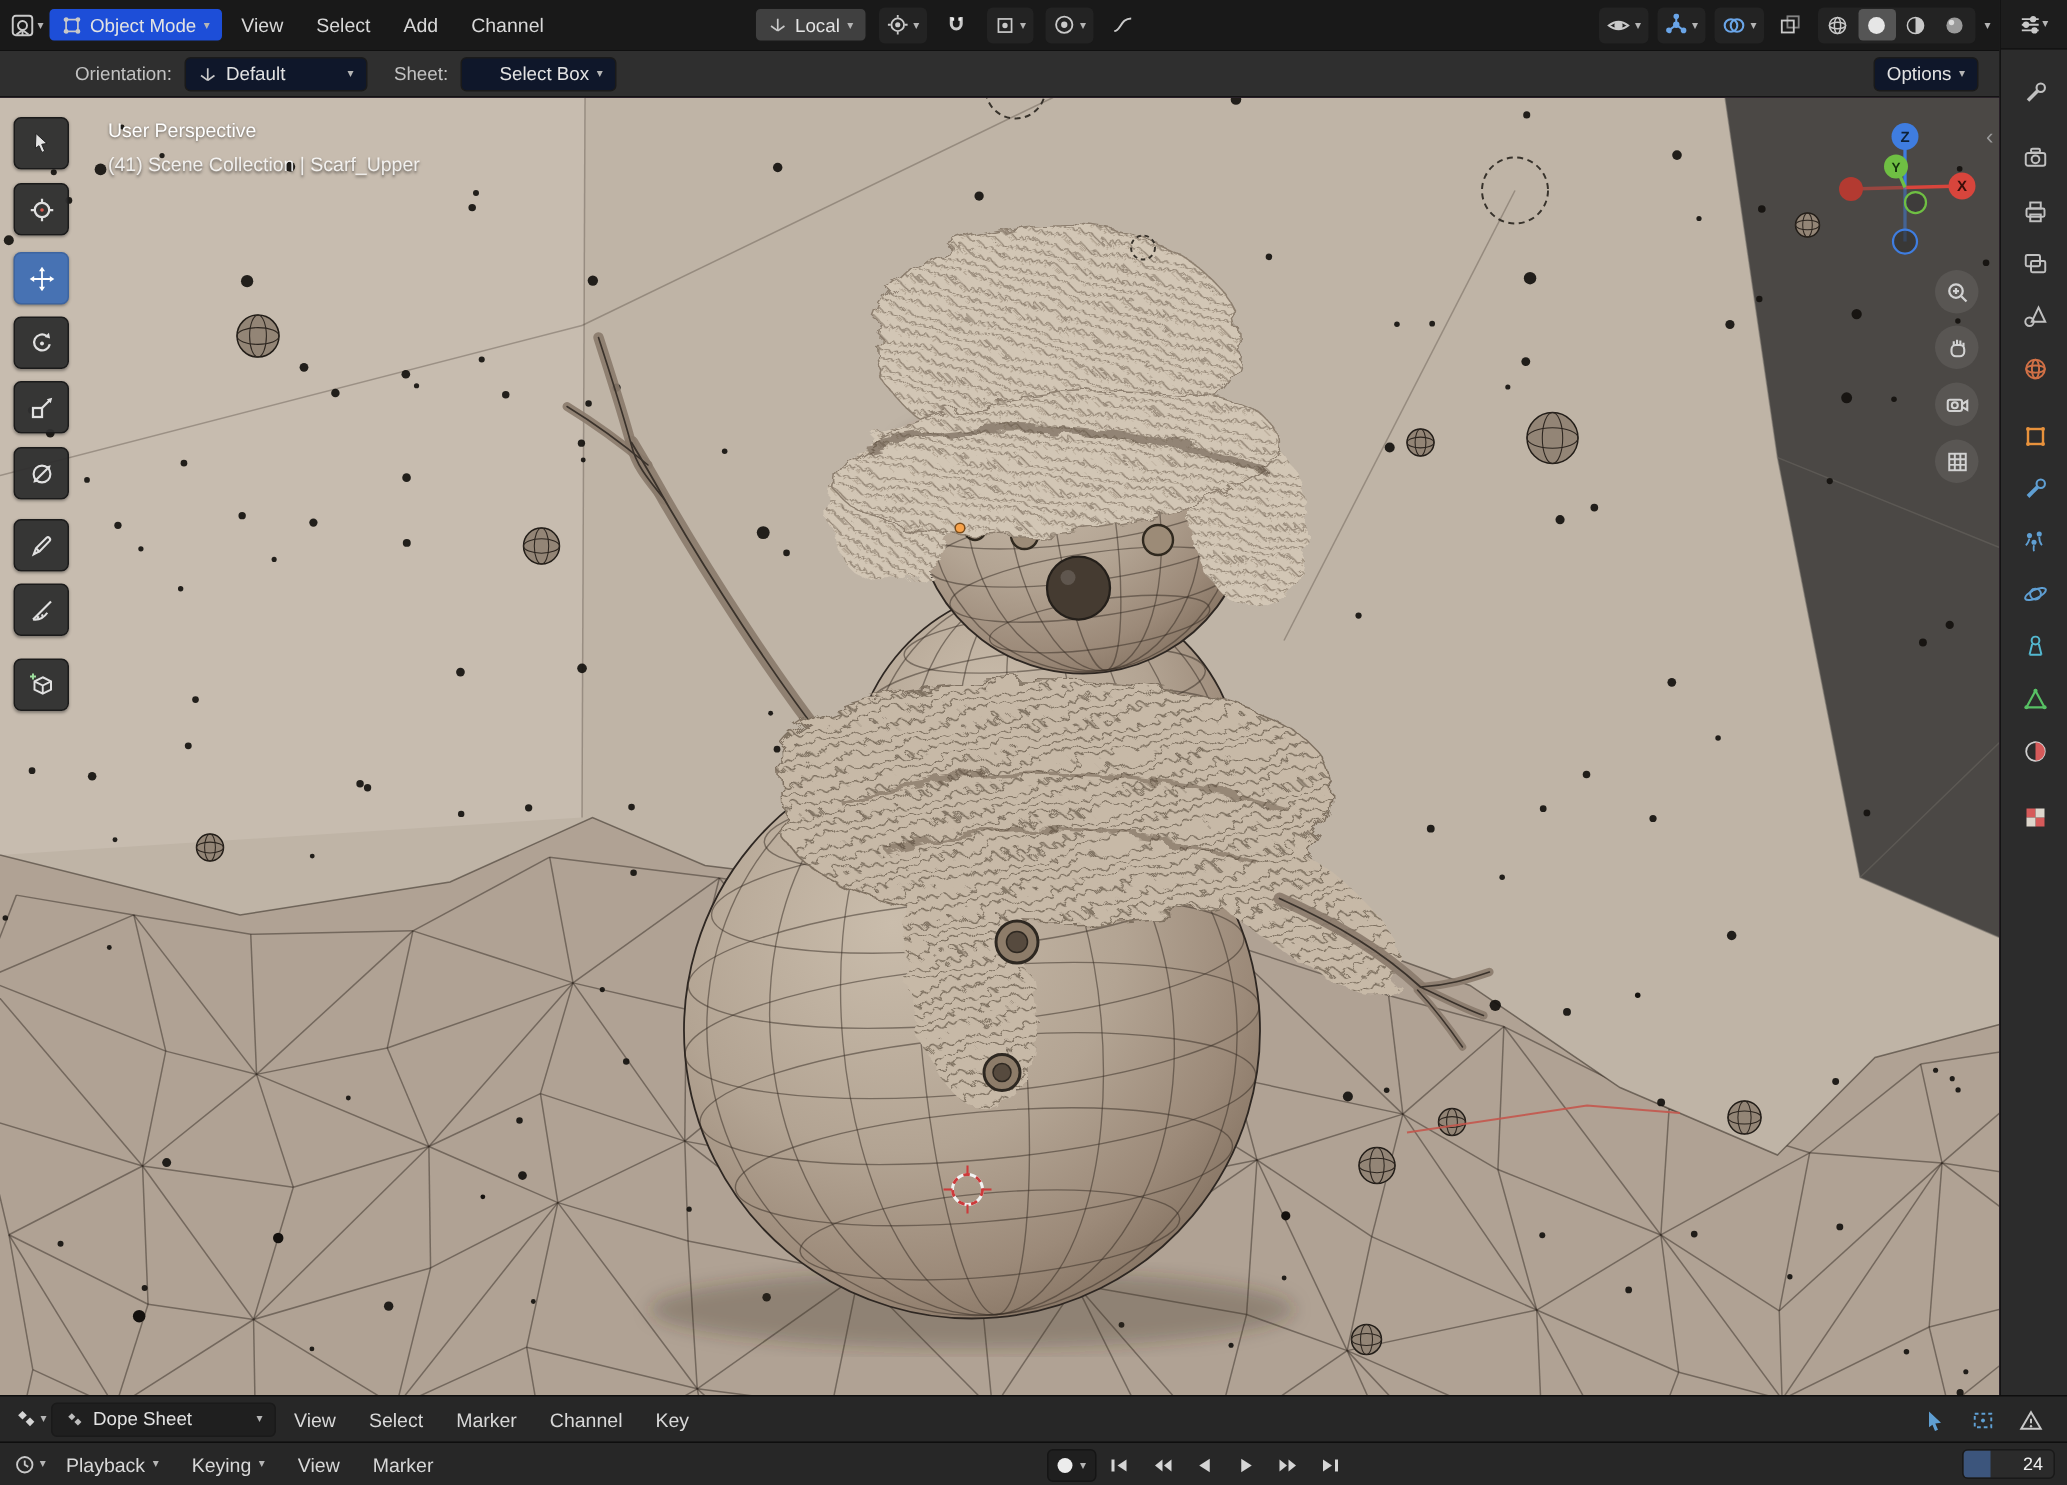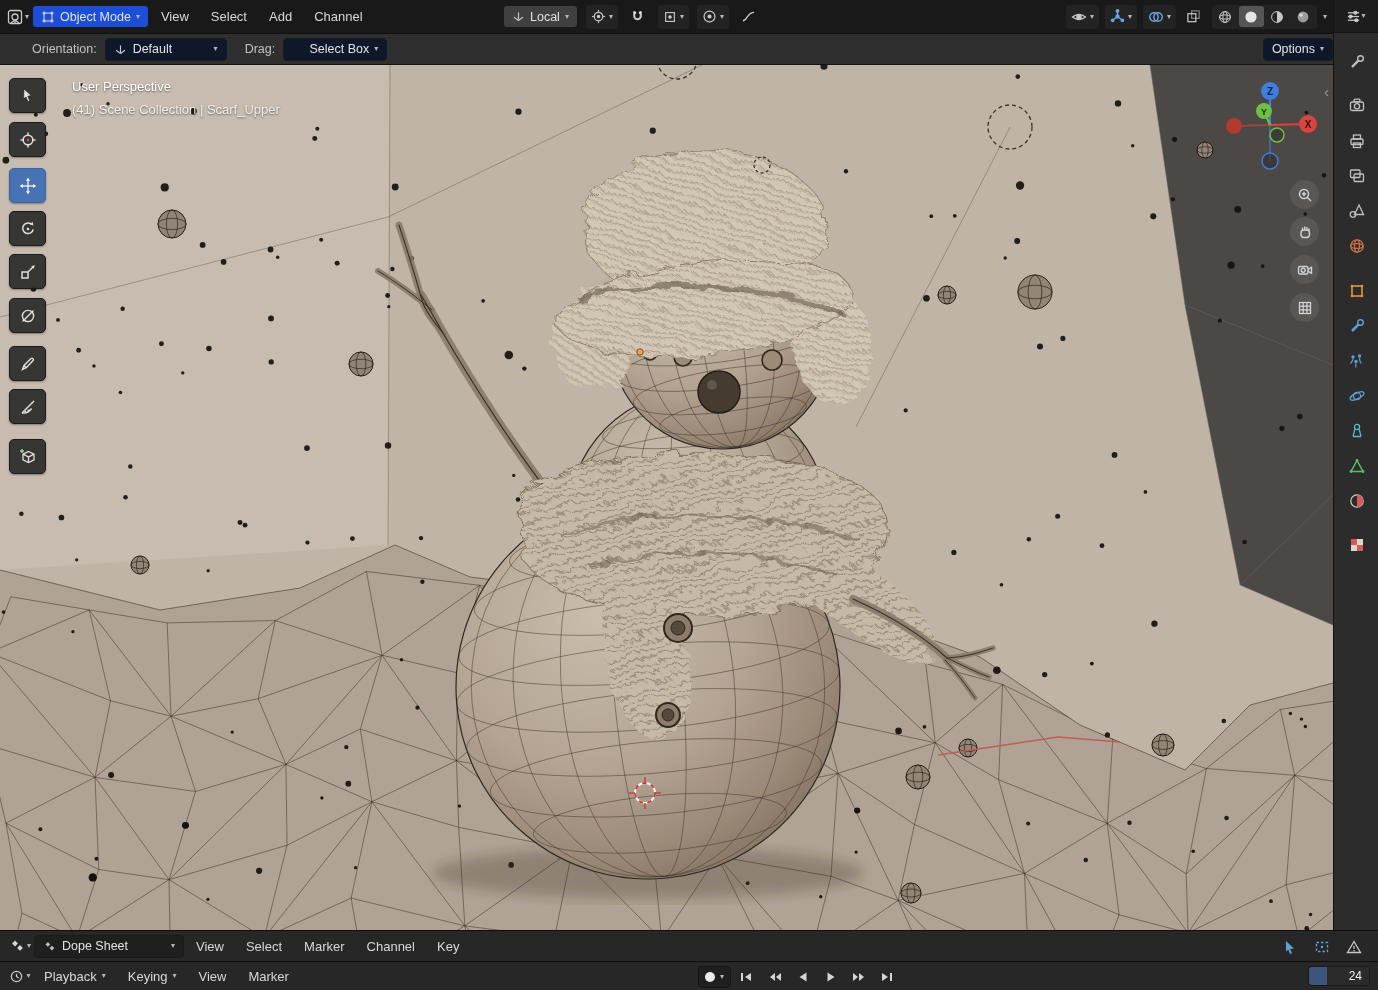--- a/index.html
+++ b/index.html
@@ -2,21 +2,21 @@
 <html><head>
 <meta charset="utf-8">
 <style>
 *{margin:0;padding:0;box-sizing:border-box}
 html,body{width:1378px;height:990px;overflow:hidden;background:#191919;
   font-family:"Liberation Sans",sans-serif;color:#d8d8d8}
 #app{position:relative;width:1378px;height:990px}
 .bar{position:absolute;display:flex;align-items:center}
 #topbar{left:0;top:0;width:1333px;height:33px;background:#191919;padding:0 6px;gap:2px;z-index:5}
 #toolsettings{left:0;top:33px;width:1333px;height:32px;background:#2f2f2f;border-top:1px solid #101010;
-  border-bottom:1px solid #141414;padding-left:32px;gap:8px;z-index:5}
+  border-bottom:1px solid #141414;padding-left:50px;gap:8px;z-index:5}
 #viewport{position:absolute;left:0;top:65px;width:1333px;height:865px;overflow:hidden;background:#701a75}
 #props{position:absolute;right:0;top:0;width:45px;height:930px;background:#2c2c2c;border-left:1px solid #131313;z-index:6}
 #dopesheet{left:0;top:930px;width:1378px;height:31px;background:#272727;border-top:1px solid #0e0e0e;padding:0 8px;gap:2px;z-index:7}
 #timeline{left:0;top:961px;width:1378px;height:29px;background:#272727;border-top:1px solid #0e0e0e;padding:0 8px;gap:2px;z-index:7}
 .menu{padding:1px 10px;font-size:13px;color:#d8d8d8;height:100%;display:flex;align-items:center;cursor:default;white-space:nowrap}
 .dd{display:flex;align-items:center;gap:5px;background:#0f172a;border:1px solid #1a1a1a;border-radius:4px;height:23px;
   padding:0 8px;font-size:12.5px;color:#e3e3e3;white-space:nowrap}
 .caret{font-size:8px;color:#b5b5b5;line-height:1}
 .ibtn{display:flex;align-items:center;justify-content:center;height:24px;min-width:24px;border-radius:3px;gap:2px}
 .pill{display:flex;align-items:center;background:#232323;border-radius:4px;height:24px;padding:0 5px;gap:3px}
@@ -198,26 +198,26 @@
       <span style="display:flex;align-items:center;gap:6px">
         <svg class="ic" width="13" height="13" viewBox="0 0 16 16" stroke="#c9c9c9" fill="none" stroke-width="1.4">
           <line x1="8" y1="13" x2="8" y2="3"></line>
             <line x1="8" y1="13" x2="2.5" y2="9"></line>
             <line x1="8" y1="13" x2="13.5" y2="9"></line>
         </svg>
         <span>Default</span>
       </span>
       <span class="caret">▾</span>
     </div>
-    <span class="lbl" style="margin-left:10px">Drag:</span>
+    <span class="lbl" style="margin-left:10px">Sheet:</span>
     <div class="dd" style="width:104px;justify-content:flex-end">
       <span>Select Box</span>
       <span class="caret">▾</span>
     </div>
-    <div class="dd" style="margin-left:auto;">
+    <div class="dd" style="margin-left:auto;margin-right:14px">
       <span>Options</span>
       <span class="caret">▾</span>
     </div>
   </div>
 
   <div id="viewport">
 
     <svg id="scene" width="1333" height="865" viewBox="0 0 1333 865" style="position:absolute;left:0;top:0">
       <defs id="scene-defs">
         <radialGradient id="sgrad" cx="0.38" cy="0.3" r="0.8">

